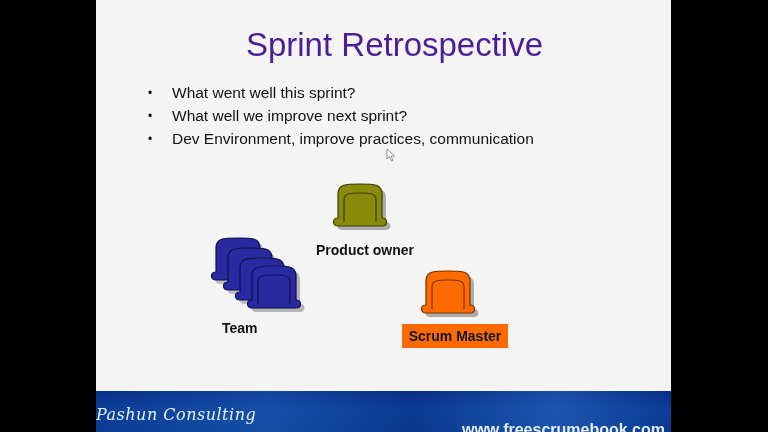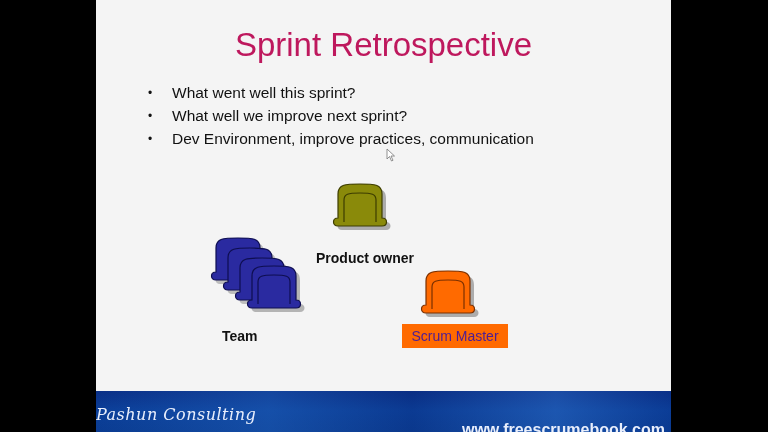--- a/index.html
+++ b/index.html
@@ -1,24 +1,24 @@
 <!DOCTYPE html>
 <html><head>
 <meta charset="utf-8">
 <style>
   html, body { margin:0; padding:0; }
   body { width:768px; height:432px; background:#000; position:relative; overflow:hidden; font-family:"Liberation Sans", sans-serif; }
   .slide { position:absolute; left:96px; top:0; width:575px; height:432px; background:#f4f4f4; overflow:hidden; }
-  .title { position:absolute; left:0; width:575px; top:26px; text-align:center; font-size:33px; color:#be185d; font-family:"Liberation Sans", sans-serif; }
+  .title { position:absolute; left:0; width:575px; top:26px; text-align:center; font-size:33px; color:#4c1d95; font-family:"Liberation Sans", sans-serif;padding-left:11px; }
   .bullets { position:absolute; left:52px; top:84px; margin:0; padding:0; list-style:none; }
   .bullets li { position:relative; font-size:15.5px; color:#111; height:23px; line-height:18px; padding-left:24px; }
   .bullets li .dot { position:absolute; left:0; top:0; font-size:12px; }
   .chair { position:absolute; }
-  .label { position:absolute; font-weight:bold; font-size:14px; color:#111;margin-top:8px; }
-  .sm-label { position:absolute; left:306px; top:324px; width:106px; height:24px; background:#ff6a00; color:#4c1d95; font-weight:normal; font-size:14px; line-height:24px; text-align:center; }
+  .label { position:absolute; font-weight:bold; font-size:14px; color:#111; }
+  .sm-label { position:absolute; left:306px; top:324px; width:106px; height:24px; background:#ff6a00; color:#0f172a; font-weight:bold; font-size:14px; line-height:24px; text-align:center; }
   .footer { position:absolute; left:0; top:391px; width:575px; height:49px;
     background: linear-gradient(180deg,#0a2f86 0%, #0b3f99 40%, #0a3a8e 100%); }
   .footer::before { content:""; position:absolute; left:0; top:0; right:0; bottom:0;
     background: linear-gradient(90deg, rgba(30,90,200,0.0) 0%, rgba(40,110,200,0.35) 30%, rgba(10,40,120,0.2) 55%, rgba(60,130,220,0.35) 80%, rgba(10,50,140,0.2) 100%); }
   .brand { position:absolute; left:0; top:14px; font-family:"DejaVu Serif", serif; font-style:italic; font-size:16px; color:#e8eefc; letter-spacing:0.5px; }
   .url { position:absolute; right:6px; top:30px; font-family:"Liberation Sans", sans-serif; font-weight:bold; font-size:16px; color:#e8eefc; }
   .cursor { position:absolute; left:290px; top:148px; }
 </style>
 </head>
 <body>

